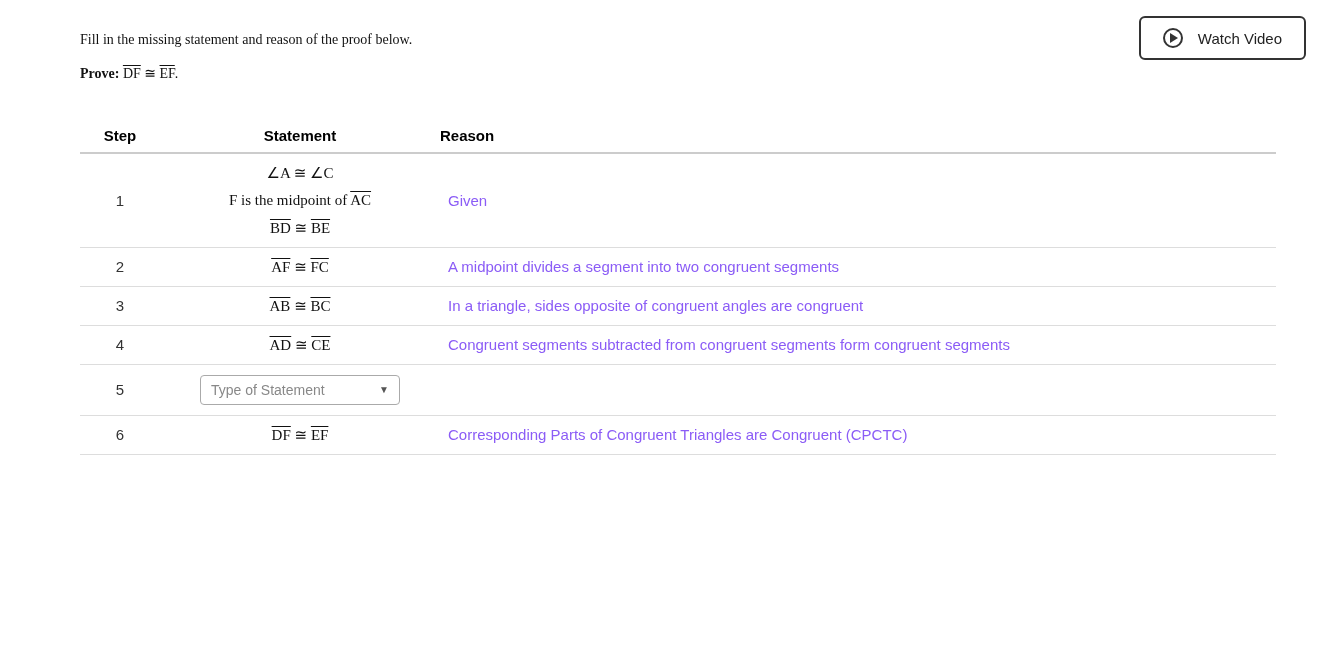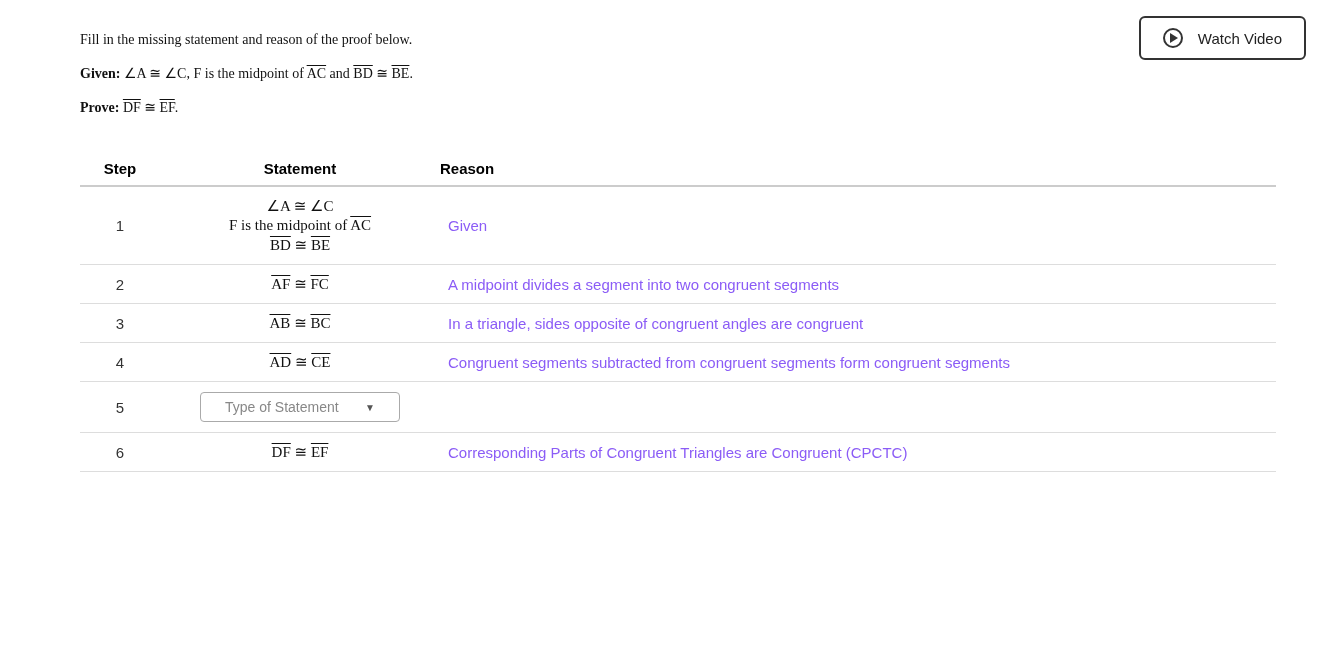--- a/index.html
+++ b/index.html
@@ -117,28 +117,28 @@
     }
     .reason-cell {
       font-family: Arial, sans-serif;
       font-size: 14px;
       color: #8b5cf6;
     }
     .statement-group {
       display: flex;
       flex-direction: column;
       align-items: center;
-      gap: 2px;
+      gap: 10px;
     }
     .dropdown-container {
       display: inline-flex;
       align-items: center;
       border: 1px solid #aaa;
       border-radius: 4px;
-      padding: 6px 24px;
+      padding: 6px 10px;
       min-width: 200px;
       background: #fff;
       cursor: pointer;
       font-family: Arial, sans-serif;
       font-size: 14px;
       color: #888;
       justify-content: space-between;
     }
     .dropdown-arrow {
       font-size: 10px;
@@ -152,24 +152,20 @@
 <div class="page-container">
 
   <button class="watch-video-btn">
     <span class="play-icon"></span>
     <span>Watch Video</span>
   </button>
 
 
   <div class="problem-text">Fill in the missing statement and reason of the proof below.</div>
 
-  <div class="problem-text">
-    <strong>Given:</strong>
-    <span> ∠A ≅ ∠C, F is the midpoint of <span class="overline">AC</span> and <span class="overline">BD</span> ≅ <span class="overline">BE</span>.</span>
-  </div>
 
   <div class="problem-text">
     <strong>Prove:</strong>
     <span> <span class="overline">DF</span> ≅ <span class="overline">EF</span>.</span>
   </div>
 
   <div class="proof-table-container">
     <table class="proof-table">
       <thead>
         <tr>

